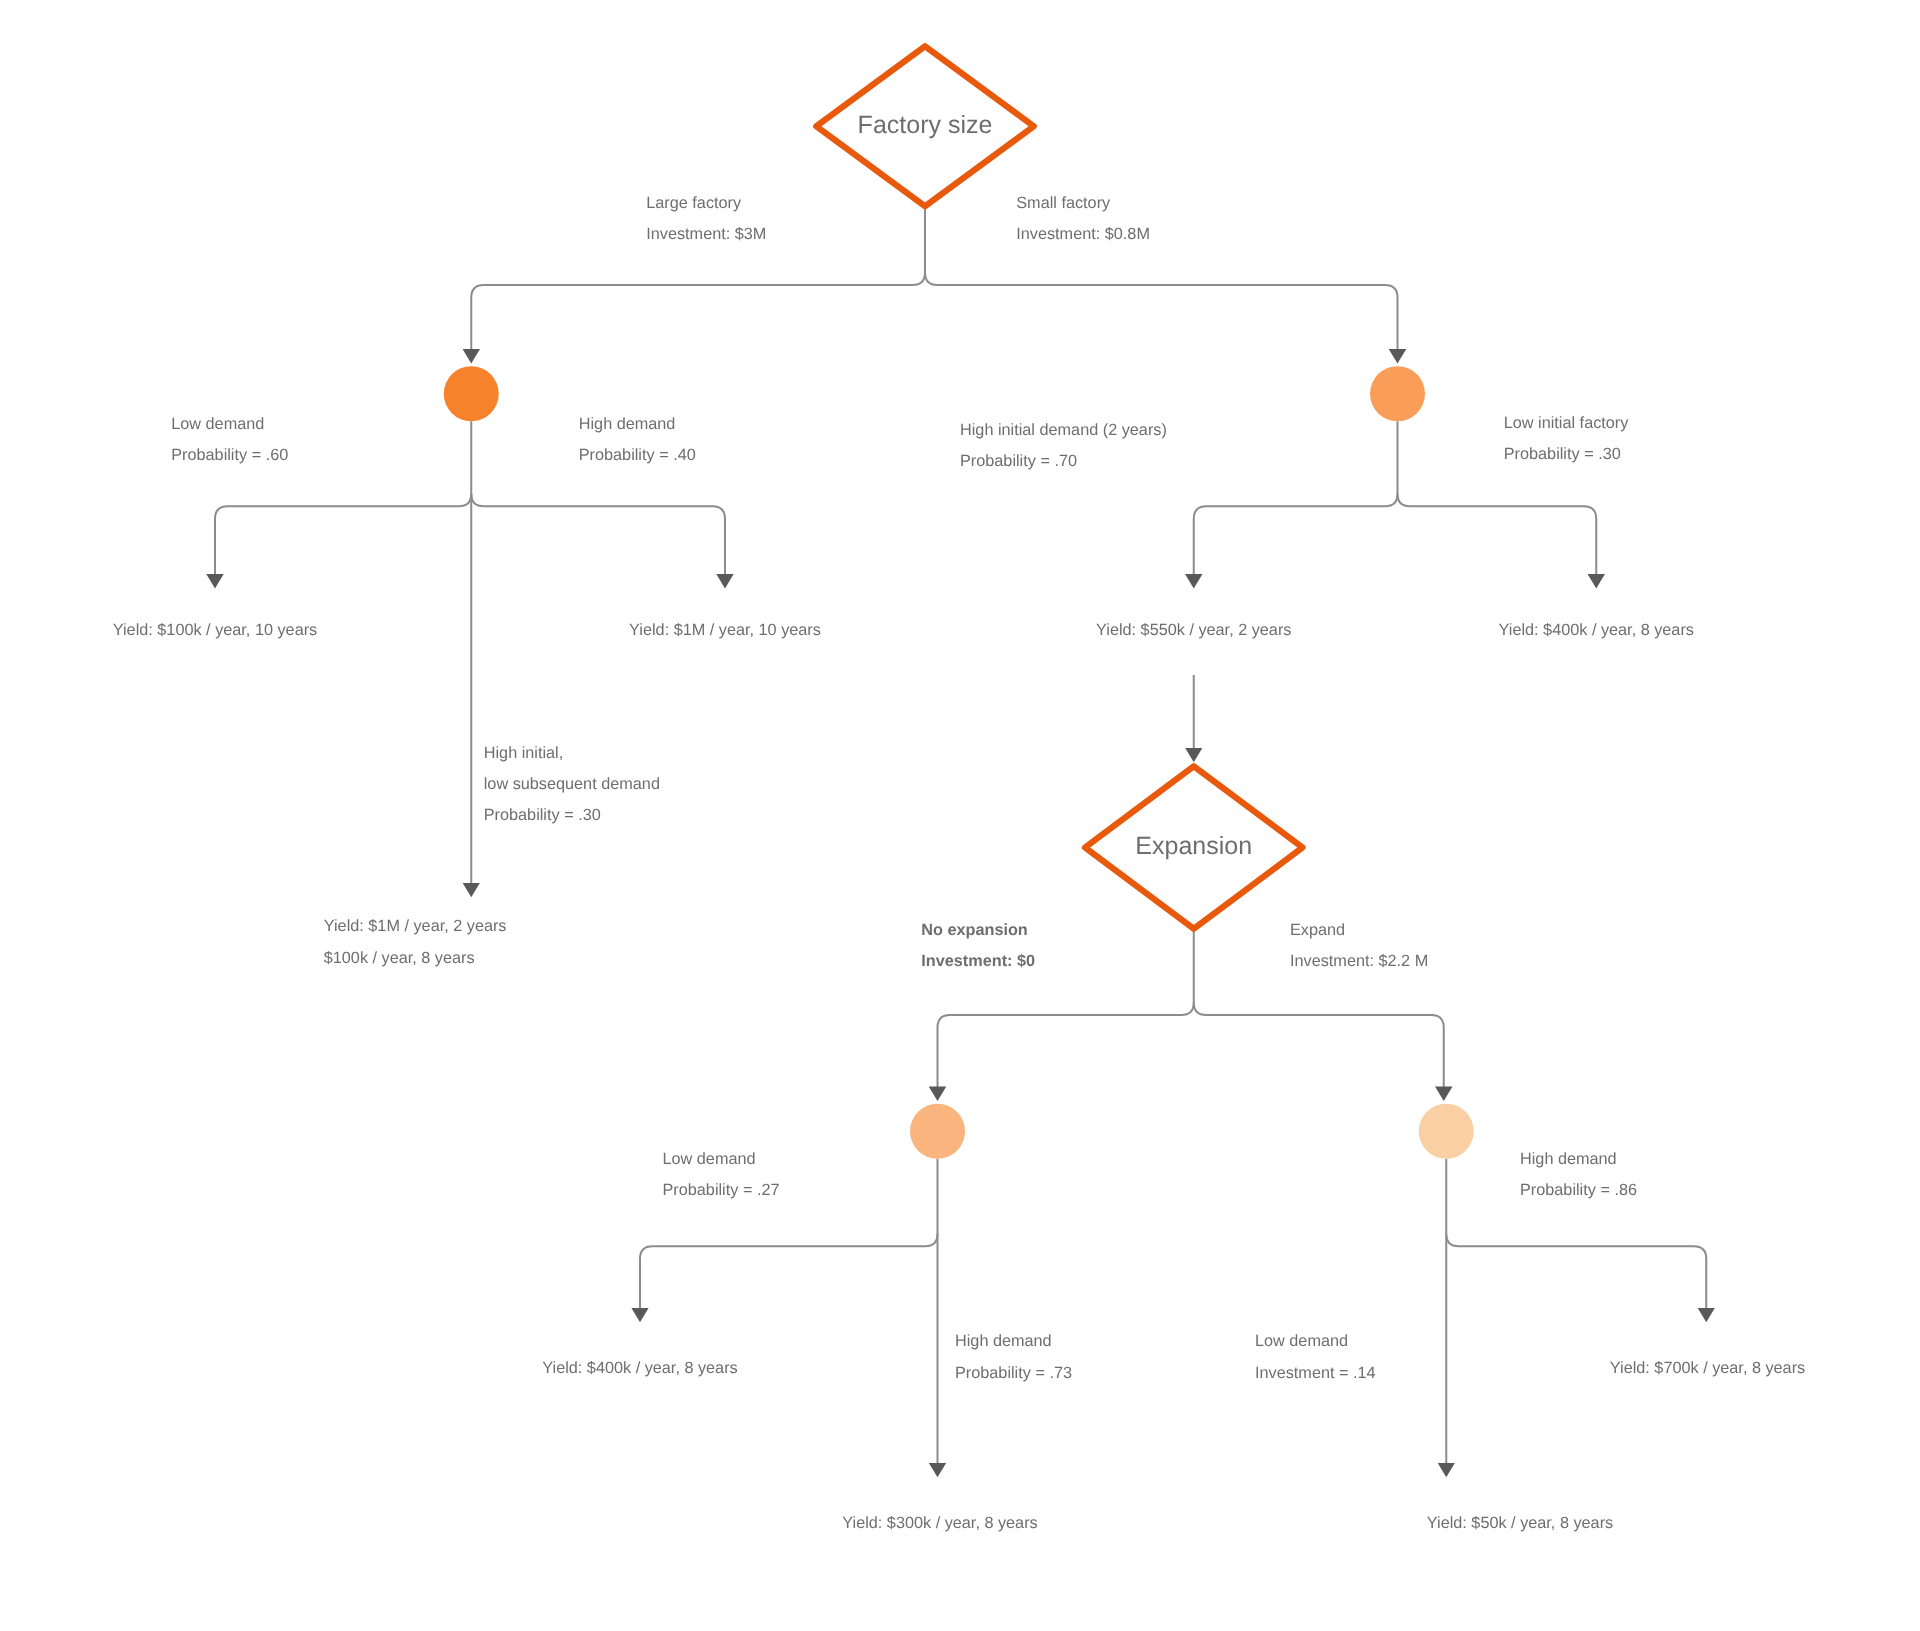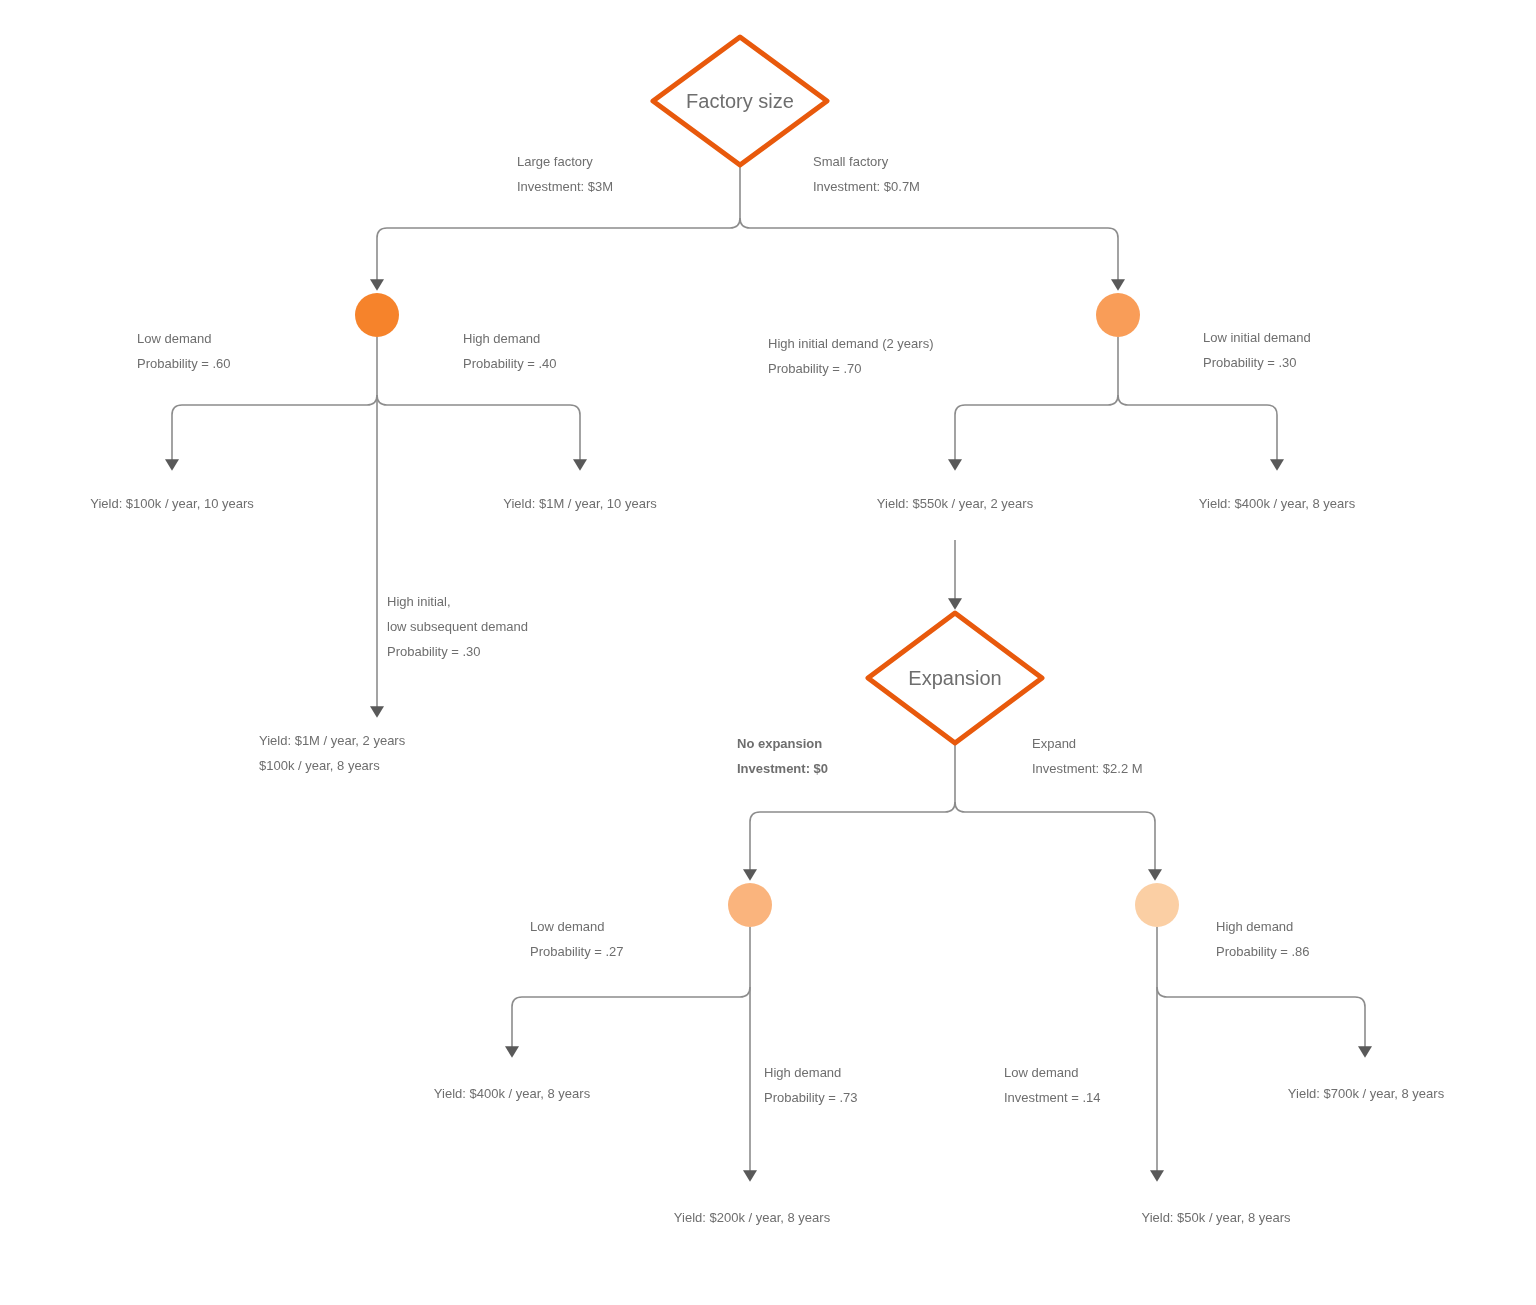--- a/index.html
+++ b/index.html
@@ -73,21 +73,21 @@
 
   <div class="lbl node-lbl" style="left:740px; top:101px;">Factory size</div>
   <div class="lbl node-lbl" style="left:955px; top:678px;">Expansion</div>
 
   <div class="lbl" style="left:517px; top:149px;">
     <div>Large factory</div>
     <div>Investment: $3M</div>
   </div>
   <div class="lbl" style="left:813px; top:149px;">
     <div>Small factory</div>
-    <div>Investment: $0.7M</div>
+    <div>Investment: $0.8M</div>
   </div>
 
   <div class="lbl" style="left:137px; top:326px;">
     <div>Low demand</div>
     <div>Probability = .60</div>
   </div>
   <div class="lbl" style="left:463px; top:326px;">
     <div>High demand</div>
     <div>Probability = .40</div>
   </div>
@@ -95,21 +95,21 @@
     <div>High initial,</div>
     <div>low subsequent demand</div>
     <div>Probability = .30</div>
   </div>
 
   <div class="lbl" style="left:768px; top:331px;">
     <div>High initial demand (2 years)</div>
     <div>Probability = .70</div>
   </div>
   <div class="lbl" style="left:1203px; top:325px;">
-    <div>Low initial demand</div>
+    <div>Low initial factory</div>
     <div>Probability = .30</div>
   </div>
 
   <div class="lbl" style="left:737px; top:731px;font-weight:bold;">
     <div>No expansion</div>
     <div>Investment: $0</div>
   </div>
   <div class="lbl" style="left:1032px; top:731px;">
     <div>Expand</div>
     <div>Investment: $2.2 M</div>
@@ -137,16 +137,16 @@
   <div class="lbl ctr" style="left:955px; top:491px;">Yield: $550k / year, 2 years</div>
   <div class="lbl ctr" style="left:1277px; top:491px;">Yield: $400k / year, 8 years</div>
 
   <div class="lbl" style="left:259px; top:728px;">
     <div>Yield: $1M / year, 2 years</div>
     <div>$100k / year, 8 years</div>
   </div>
 
   <div class="lbl ctr" style="left:512px; top:1081px;">Yield: $400k / year, 8 years</div>
   <div class="lbl ctr" style="left:1366px; top:1081px;">Yield: $700k / year, 8 years</div>
-  <div class="lbl ctr" style="left:752px; top:1205px;">Yield: $200k / year, 8 years</div>
+  <div class="lbl ctr" style="left:752px; top:1205px;">Yield: $300k / year, 8 years</div>
   <div class="lbl ctr" style="left:1216px; top:1205px;">Yield: $50k / year, 8 years</div>
 
 </div>
 
 </body></html>

